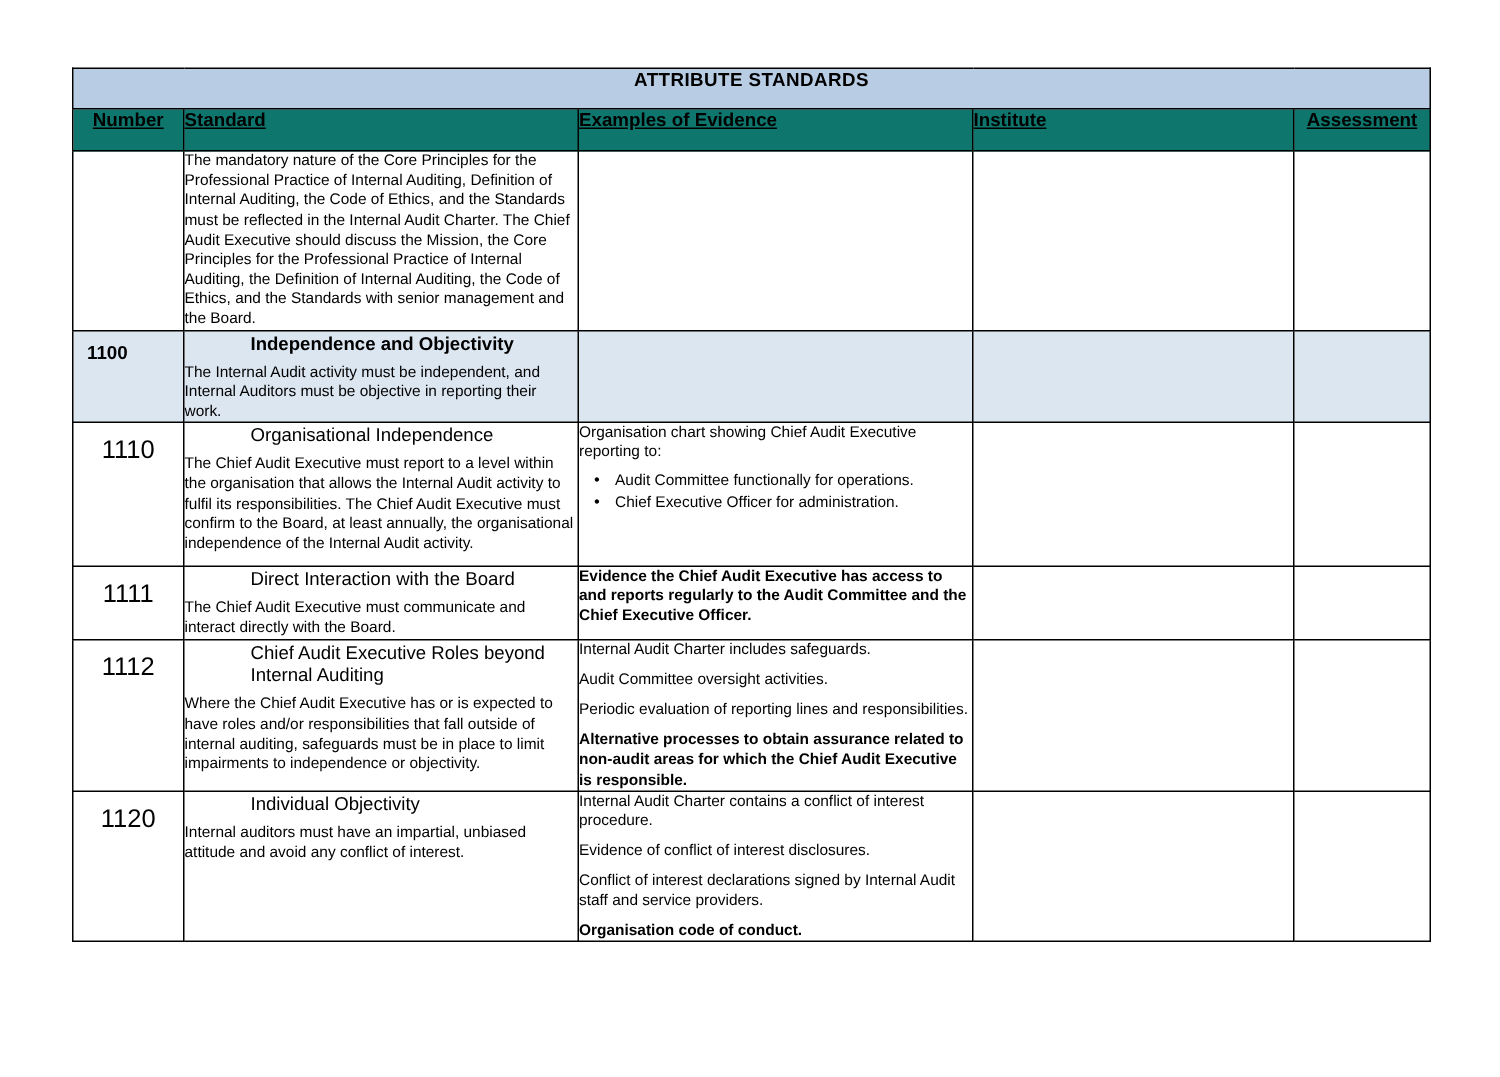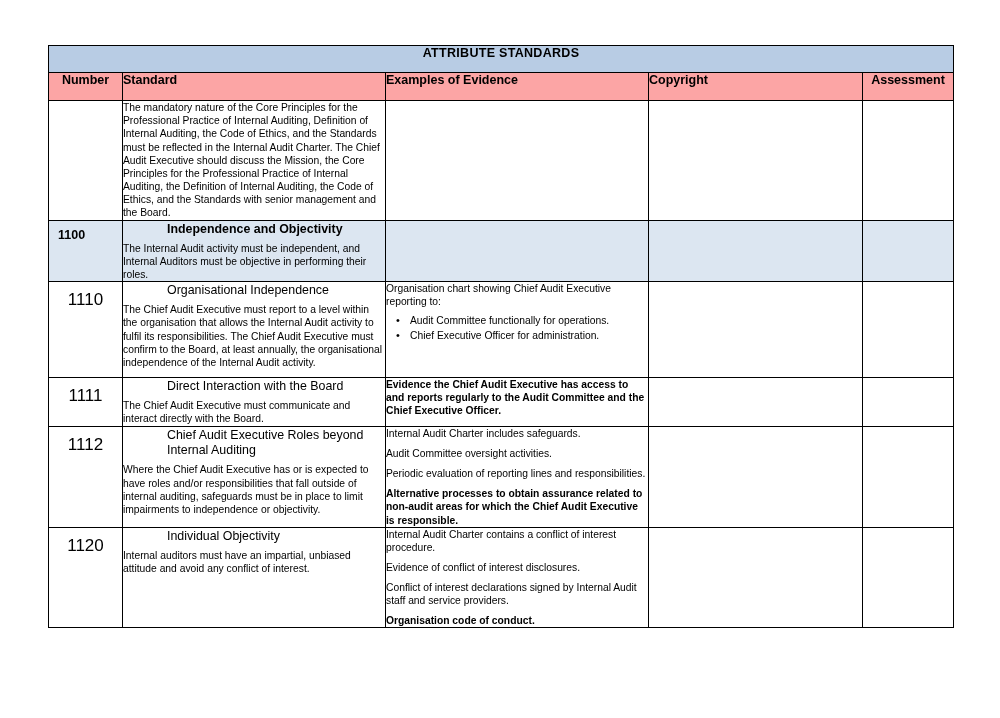--- a/index.html
+++ b/index.html
@@ -40,27 +40,28 @@
     text-align: center;
     font-weight: bold;
     font-size: 12.5px;
     letter-spacing: 0.3px;
     height: 27px;
     vertical-align: middle;
     padding: 4px 0 5px 0;
   }
   
   .col-head {
-    background: #fca5a5;
+    background: #0f766e;
     font-weight: bold;
     font-size: 12.5px;
     height: 28px;
     vertical-align: middle;
     padding: 3px 8px 4px 8px;
     text-align: left;
+    text-decoration: underline;
   }
   .col-head.center {
     text-align: center;
   }
   
   .cell {
     padding: 6px 7px 7px 7px;
     font-size: 10.3px;
     line-height: 1.27;
   }
@@ -150,39 +151,39 @@
     <tbody>
 
       <tr>
         <td class="title-cell" colspan="5">ATTRIBUTE STANDARDS</td>
       </tr>
 
       <tr>
         <td class="col-head center">Number</td>
         <td class="col-head">Standard</td>
         <td class="col-head">Examples of Evidence</td>
-        <td class="col-head">Copyright</td>
+        <td class="col-head">Institute</td>
         <td class="col-head center">Assessment</td>
       </tr>
 
       <tr>
         <td class="cell num" style="height:110px"></td>
         <td class="cell">
           <div class="std-body">The mandatory nature of the Core Principles for the Professional Practice of Internal Auditing, Definition of Internal Auditing, the Code of Ethics, and the Standards must be reflected in the Internal Audit Charter. The Chief Audit Executive should discuss the Mission, the Core Principles for the Professional Practice of Internal Auditing, the Definition of Internal Auditing, the Code of Ethics, and the Standards with senior management and the Board.</div>
         </td>
         <td class="cell"></td>
         <td class="cell"></td>
         <td class="cell"></td>
       </tr>
 
       <tr>
         <td class="cell num-strong shaded" style="height:58px">1100</td>
         <td class="cell shaded">
           <div class="std-title bold">Independence and Objectivity</div>
-          <div class="std-body">The Internal Audit activity must be independent, and Internal Auditors must be objective in performing their roles.</div>
+          <div class="std-body">The Internal Audit activity must be independent, and Internal Auditors must be objective in reporting their work.</div>
         </td>
         <td class="cell shaded"></td>
         <td class="cell shaded"></td>
         <td class="cell shaded"></td>
       </tr>
 
       <tr>
         <td class="cell num" style="height:96px">1110</td>
         <td class="cell">
           <div class="std-title">Organisational Independence</div>

